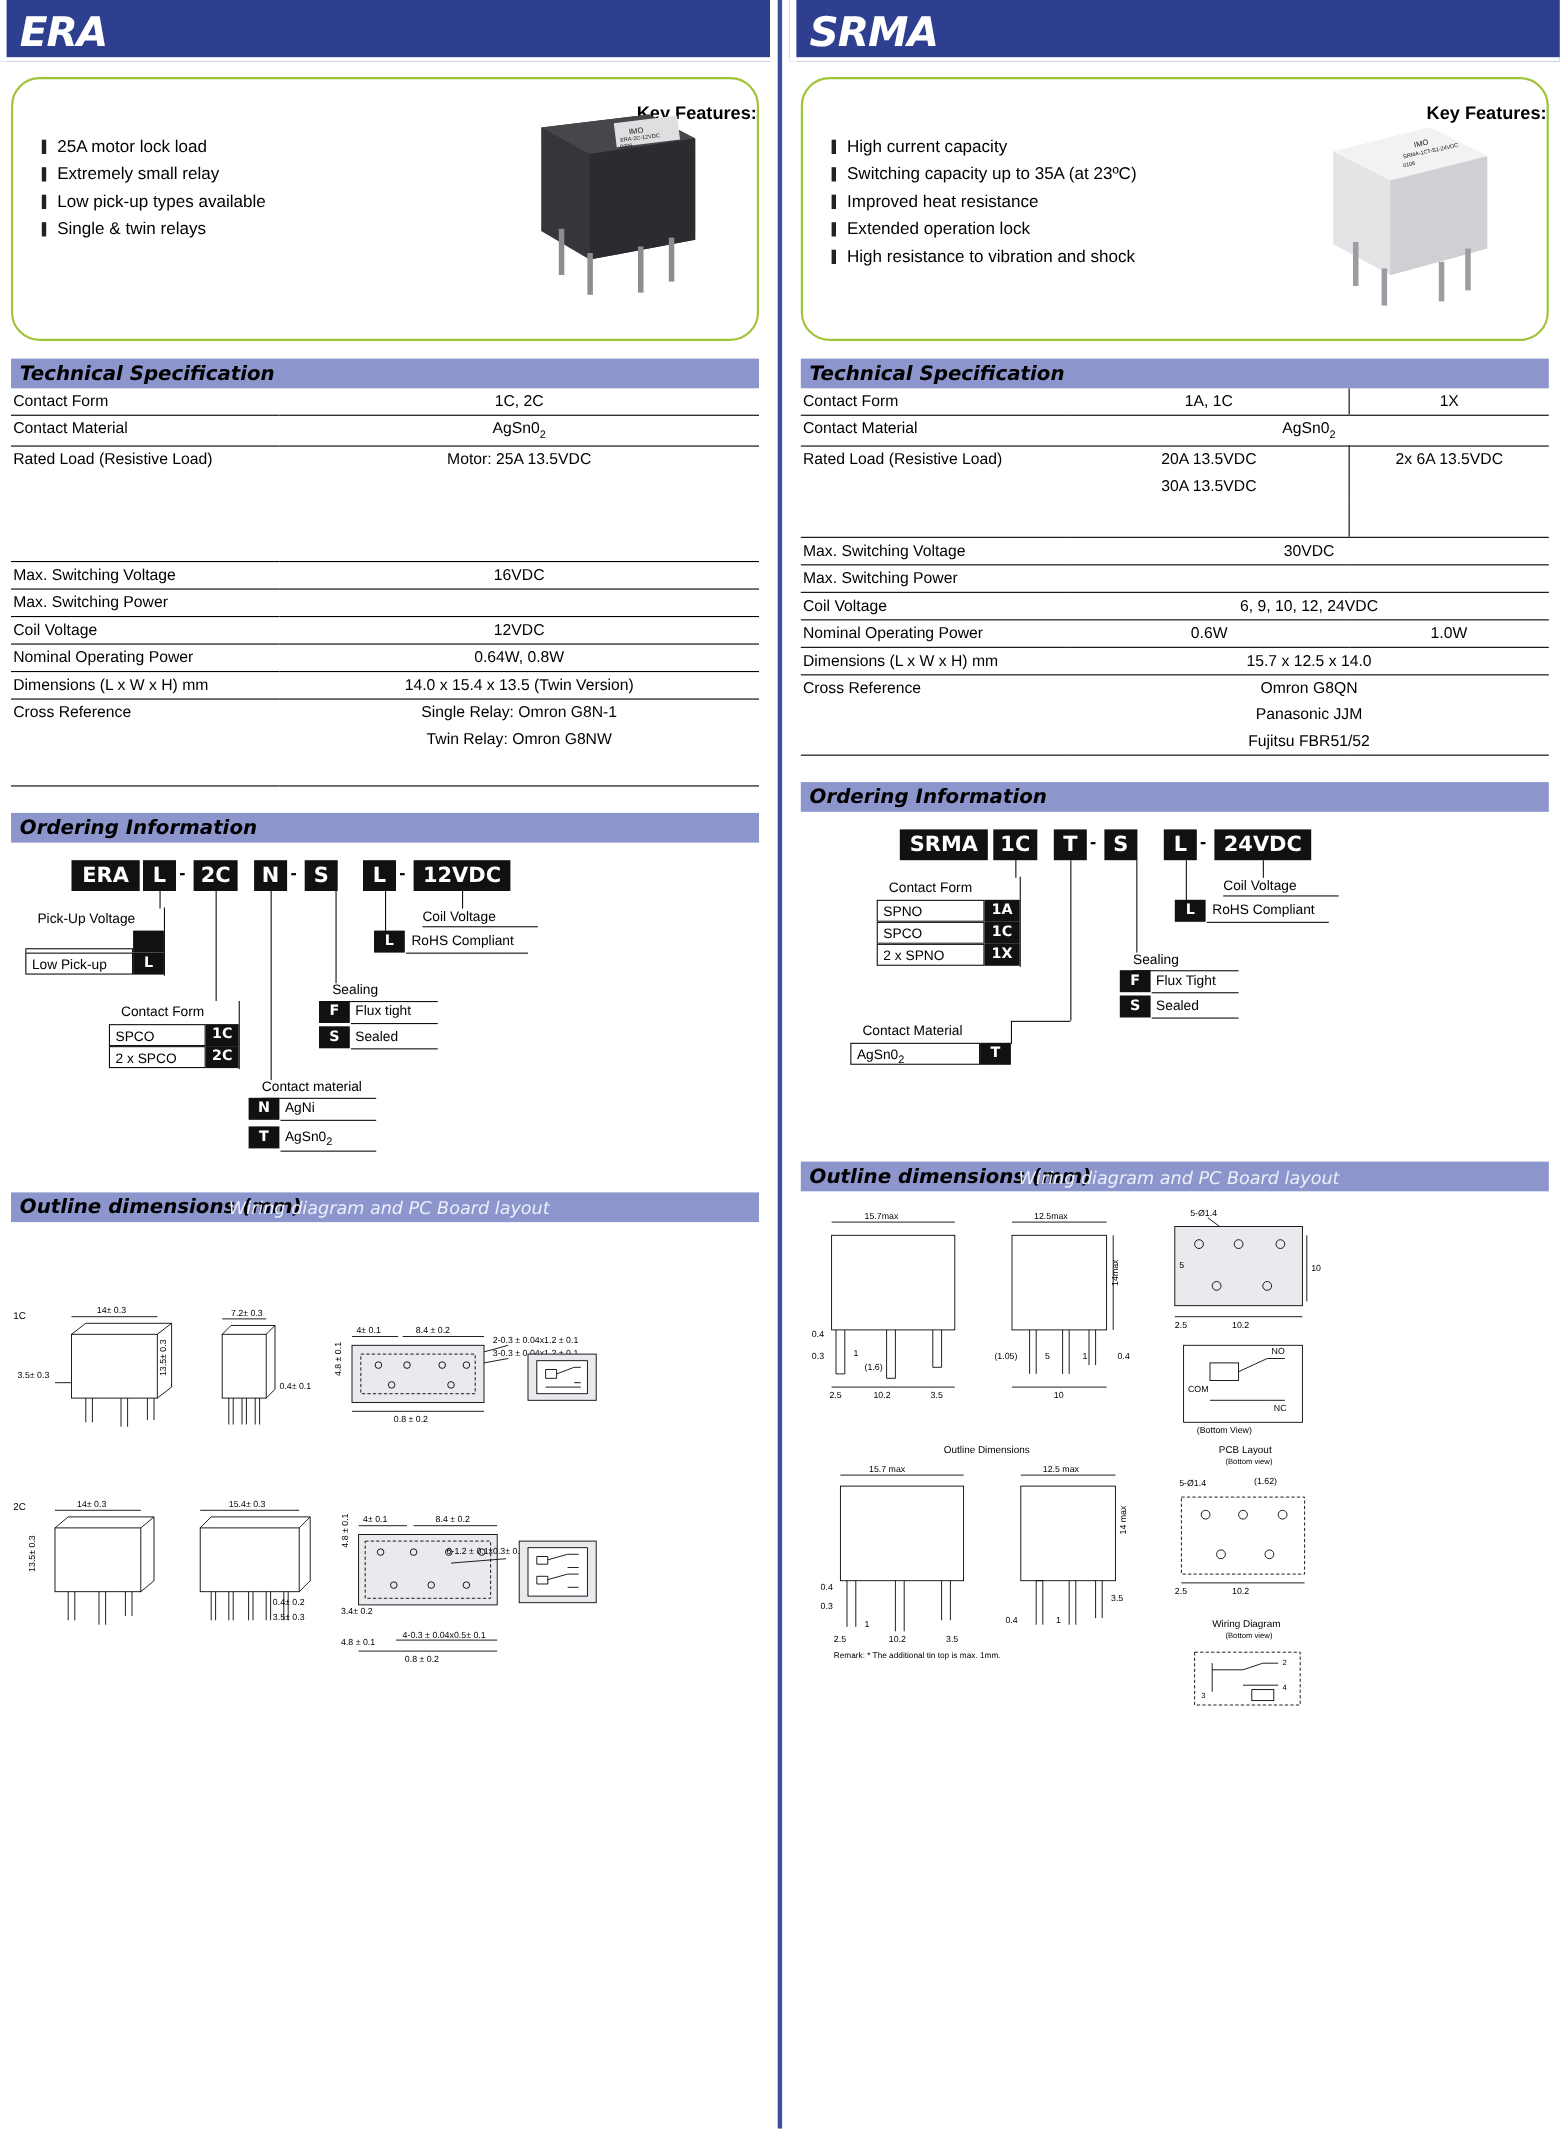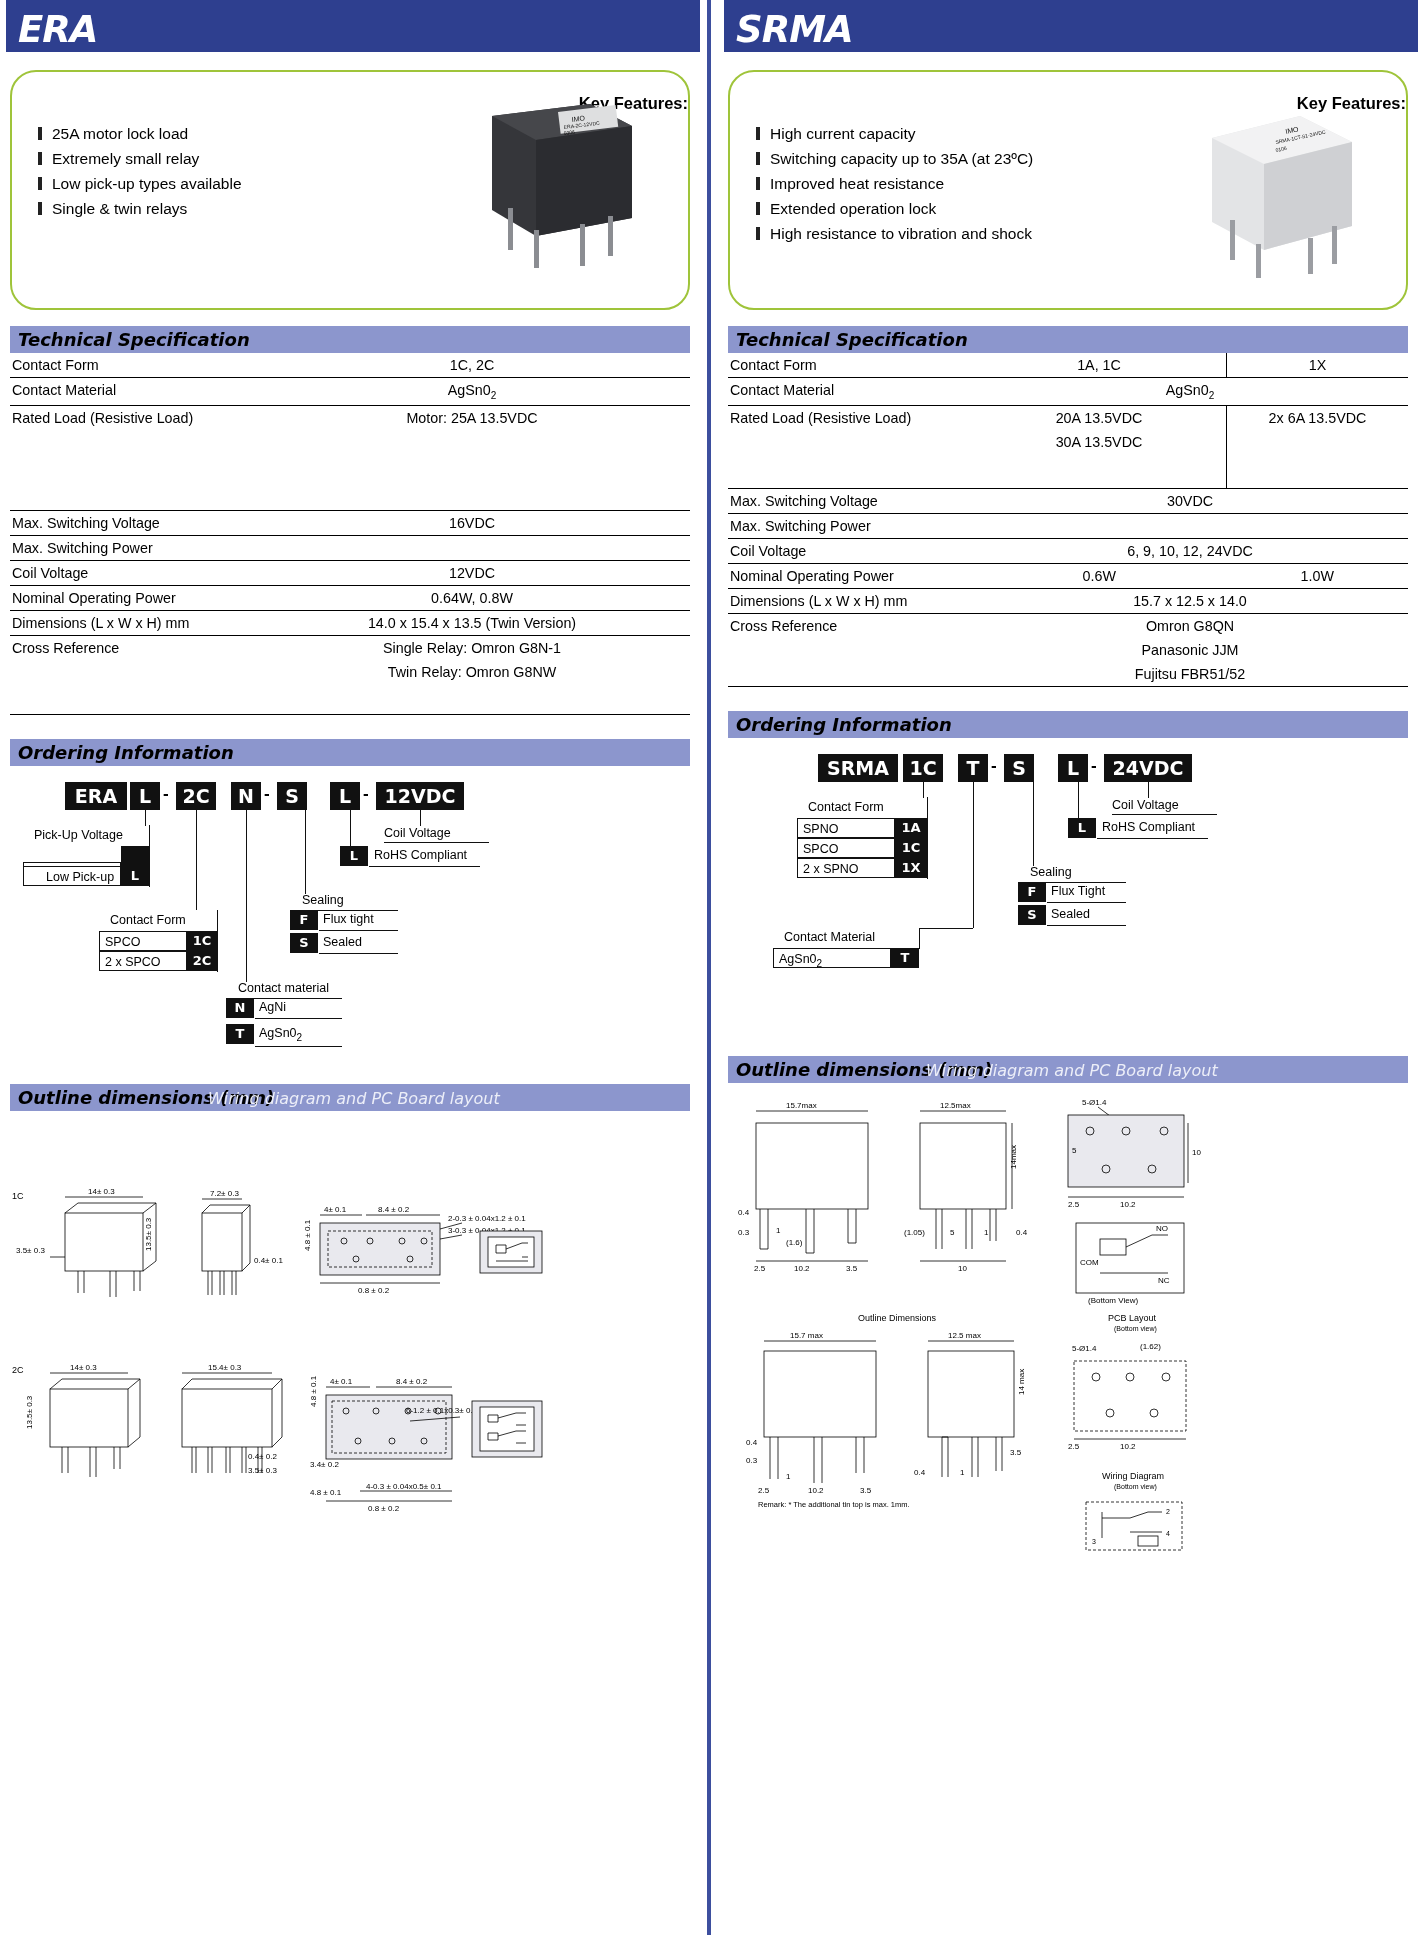--- a/index.html
+++ b/index.html
@@ -163,21 +163,21 @@
       <div class="ob" style="left:320px;top:16px;width:30px;height:28px;line-height:28px;font-size:19px;">L</div>
       <div class="dash" style="left:353px;top:18px;">-</div>
       <div class="ob" style="left:366px;top:16px;width:88px;height:28px;line-height:28px;font-size:19px;">12VDC</div>
 
       <div class="ln" style="left:410px;top:44px;width:1px;height:16px;"></div>
       <div class="txt" style="left:374px;top:60px;font-size:12.5px;">Coil Voltage</div>
       <div class="ul" style="left:374px;top:60px;width:105px;height:16px;"></div>
 
       <div class="txt" style="left:24px;top:62px;font-size:12.5px;">Pick-Up Voltage</div>
       <div class="obw" style="left:13px;top:80px;width:98px;height:20px;line-height:20px;text-align:left;padding-left:5px;box-sizing:border-box;font-size:12.5px;margin-top:16px;">Standard</div>
-      <div class="obw" style="left:13px;top:100px;width:98px;height:20px;line-height:20px;text-align:left;padding-left:22px;box-sizing:border-box;font-size:12.5px;">Low Pick-up</div>
+      <div class="obw" style="left:13px;top:100px;width:98px;height:20px;line-height:20px;text-align:left;padding-left:5px;box-sizing:border-box;font-size:12.5px;">Low Pick-up</div>
       <div class="ob" style="left:111px;top:80px;width:28px;height:20px;line-height:20px;font-size:13px;"></div>
       <div class="ob" style="left:111px;top:100px;width:28px;height:20px;line-height:20px;font-size:13px;">L</div>
       <div class="ln" style="left:139px;top:59px;width:1px;height:62px;"></div>
       <div class="ln" style="left:135px;top:44px;width:1px;height:16px;"></div>
 
       <div class="txt" style="left:100px;top:147px;font-size:12.5px;">Contact Form</div>
       <div class="obw" style="left:89px;top:165px;width:88px;height:20px;line-height:20px;text-align:left;padding-left:5px;box-sizing:border-box;font-size:12.5px;">SPCO</div>
       <div class="obw" style="left:89px;top:185px;width:88px;height:20px;line-height:20px;text-align:left;padding-left:5px;box-sizing:border-box;font-size:12.5px;">2 x SPCO</div>
       <div class="ob" style="left:177px;top:165px;width:30px;height:20px;line-height:20px;font-size:13px;">1C</div>
       <div class="ob" style="left:177px;top:185px;width:30px;height:20px;line-height:20px;font-size:13px;">2C</div>

